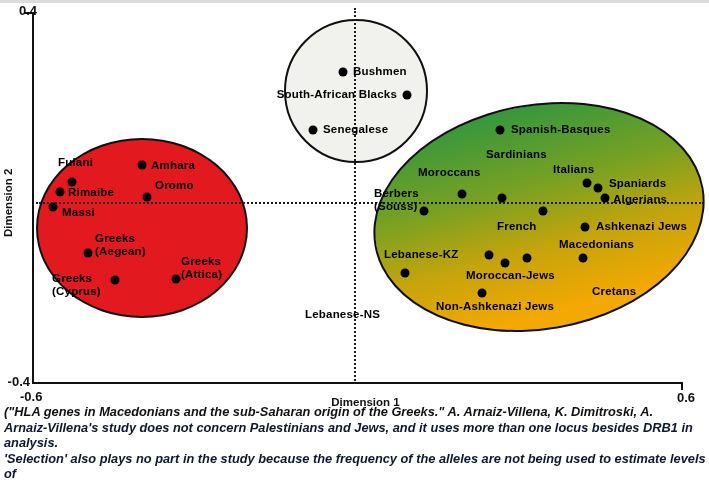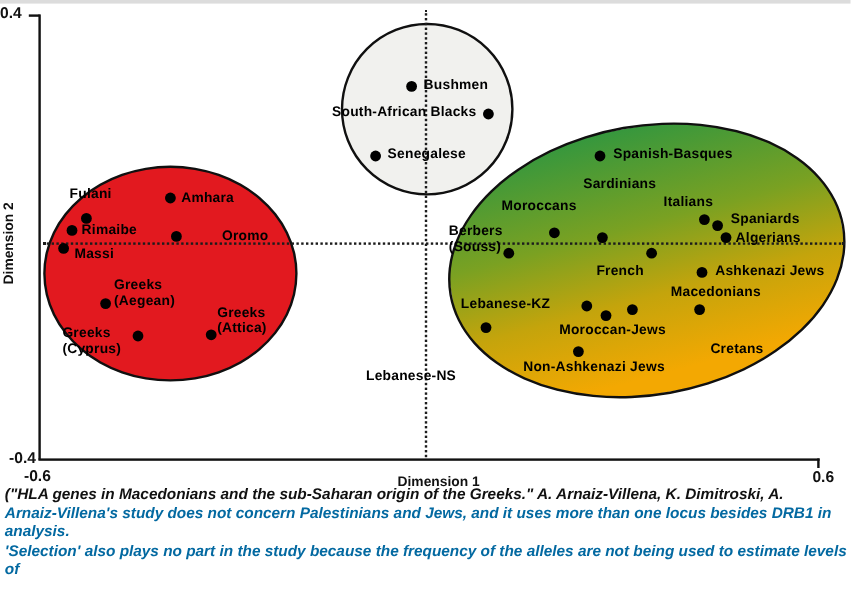--- a/index.html
+++ b/index.html
@@ -14,40 +14,40 @@
   
   .grid-v{position:absolute;left:354px;top:8px;height:373px;width:0;border-left:2px dotted #1c1c1c;}
   .grid-h{position:absolute;left:36px;top:202px;width:668px;height:0;border-top:2px dotted #1c1c1c;}
   
   .axis{position:absolute;background:#111;}
   .y-axis{left:32px;top:12px;width:2px;height:371px;}
   .x-axis{left:32px;top:382px;width:651px;height:2px;}
   .tick-ytop{left:24px;top:12px;width:9px;height:2px;}
   .tick-xright{left:681px;top:382px;width:2px;height:8px;}
   .tick-label{position:absolute;font-weight:bold;font-size:13px;color:#111;}
-  .lbl-ymax{left:0;top:3px;width:30px;text-align:left;}
+  .lbl-ymax{left:0;top:3px;width:30px;text-align:center;padding-left:13px;}
   .lbl-ymin{left:0;top:374px;width:30px;text-align:right;}
   .lbl-xmin{left:20px;top:389px;}
   .lbl-xmax{left:677px;top:390px;}
   .axis-title{position:absolute;font-weight:bold;font-size:11.5px;color:#111;}
   .x-title{left:308px;top:396px;width:115px;text-align:center;}
   .y-title{left:2px;top:155px;height:95px;writing-mode:vertical-rl;transform:rotate(180deg);
            text-align:center;}
   
   .points-layer{position:absolute;left:0;top:0;width:606px;height:412px;text-decoration:underline;}
   .dot{position:absolute;width:9px;height:9px;background:#000;border-radius:50%;
        transform:translate(-50%,-50%);}
   .pt-label{position:absolute;font-weight:bold;font-size:11.5px;line-height:13px;
             letter-spacing:.2px;color:#000;white-space:pre;}
   .anchor-right{transform:translateX(-100%);}
   
   .caption{position:absolute;left:4px;top:404px;width:702px;font-size:12.8px;line-height:15.5px;
            font-weight:bold;font-style:italic;}
   .cap-black{color:#111;}
-  .cap-green{color:#0369a1;}
+  .cap-green{color:#0f172a;}
 </style>
 </head>
 <body>
 
 <div class="figure">
   <div class="top-strip"></div>
 
   <div class="cluster red-ellipse" style="background: rgb(226, 25, 31);"></div>
   <div class="cluster white-circle" style="background: rgb(241, 241, 238);"></div>
   <div class="cluster green-ellipse" style="background: linear-gradient(175deg, rgb(47, 150, 64) 2%, rgb(122, 161, 34) 38%, rgb(196, 164, 12) 62%, rgb(243, 168, 2) 88%);"></div>
@@ -74,21 +74,21 @@
       <div class="pt-label anchor-right" style="left: 397px; top: 88px;">South-African Blacks</div>
       <div class="dot" style="left: 313px; top: 130px;"></div>
       <div class="pt-label" style="left: 323px; top: 123px;">Senegalese</div>
       <div class="dot" style="left: 72px; top: 182px;"></div>
       <div class="pt-label" style="left: 58px; top: 156px;">Fulani</div>
       <div class="dot" style="left: 142px; top: 165px;"></div>
       <div class="pt-label" style="left: 151px; top: 159px;">Amhara</div>
       <div class="dot" style="left: 60px; top: 192px;"></div>
       <div class="pt-label" style="left: 68px; top: 186px;">Rimaibe</div>
       <div class="dot" style="left: 147px; top: 197px;"></div>
-      <div class="pt-label" style="left: 155px; top: 191px; margin-left: 30px;">Oromo</div>
+      <div class="pt-label" style="left: 155px; top: 179px;">Oromo</div>
       <div class="dot" style="left: 53px; top: 207px;"></div>
       <div class="pt-label" style="left: 62px; top: 206px;">Massi</div>
       <div class="dot" style="left: 88px; top: 253px;"></div>
       <div class="pt-label" style="left: 95px; top: 232px;">Greeks
 (Aegean)</div>
       <div class="dot" style="left: 176px; top: 279px;"></div>
       <div class="pt-label" style="left: 181px; top: 255px;">Greeks
 (Attica)</div>
       <div class="dot" style="left: 115px; top: 280px;"></div>
       <div class="pt-label" style="left: 52px; top: 272px;">Greeks

